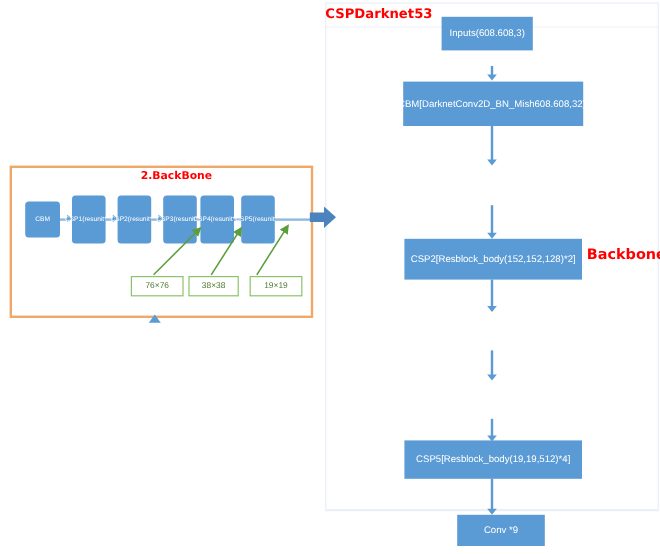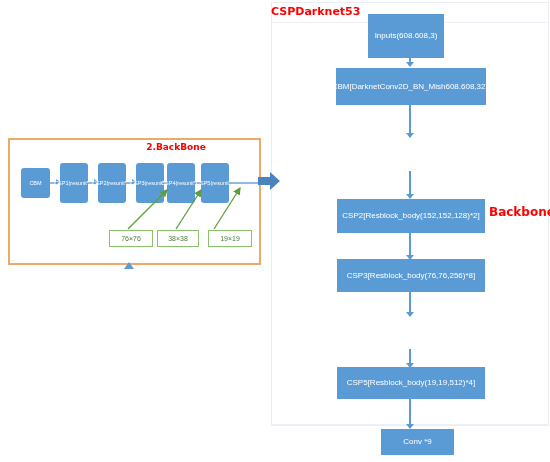--- a/index.html
+++ b/index.html
@@ -61,21 +61,20 @@
     position:absolute;
     left:8px;top:138px;width:253px;height:127px;
     border:2px solid #F0A868;
     box-sizing:border-box;
     background:#ffffff;
   }
   #left-title{
     position:absolute;left:8px;top:142px;width:278px;
     text-align:center;color:#FF0000;font-weight:bold;font-size:9px;
     font-family:"DejaVu Sans", sans-serif;
-    padding-left:29px;
   }
   .lbox{font-size:5.5px;border-radius:3px;}
   .hline{position:absolute;height:1.5px;background:#8FB9E0;}
   .hhead{
     position:absolute;width:0;height:0;
     border-top:3.5px solid transparent;
     border-bottom:3.5px solid transparent;
     border-left:4px solid #5B9BD5;
   }
   
@@ -109,36 +108,35 @@
 <body>
 
 <div class="stage">
 
   <div id="right-panel"></div>
   <div id="right-divider-top"></div>
   <div id="right-divider-bottom"></div>
 
   <div id="right-title">CSPDarknet53</div>
 
-  <div class="bluebox rbox" style="left:368px;top:14px;width:76px;height:44px;">Inputs(608.608,3)</div>
+  <div class="bluebox rbox" style="left:368px;top:14px;width:76px;height:28px;">Inputs(608.608,3)</div>
   <div class="vline" style="left:409px;top:55px;height:9px;"></div>
   <div class="vhead" style="left:406px;top:62px;"></div>
 
   <div class="bluebox rbox" style="left:336px;top:68px;width:150px;height:37px;padding:0 3px;">CBM[DarknetConv2D_BN_Mish608.608,32)]</div>
   <div class="vline" style="left:409px;top:105px;height:31px;"></div>
   <div class="vhead" style="left:406px;top:133px;"></div>
 
   <div class="vline" style="left:409px;top:171px;height:26px;"></div>
   <div class="vhead" style="left:406px;top:194px;"></div>
 
   <div class="bluebox rbox" style="left:337px;top:199px;width:148px;height:34px;">CSP2[Resblock_body(152,152,128)*2]</div>
   <div class="vline" style="left:409px;top:233px;height:25px;"></div>
   <div class="vhead" style="left:406px;top:255px;"></div>
 
-  <div class="bluebox rbox" style="left:337px;top:259px;width:148px;height:33px;">CSP3[Resblock_body(76,76,256)*8]</div>
   <div class="vline" style="left:409px;top:292px;height:23px;"></div>
   <div class="vhead" style="left:406px;top:312px;"></div>
 
   <div class="vline" style="left:409px;top:349px;height:17px;"></div>
   <div class="vhead" style="left:406px;top:363px;"></div>
 
   <div class="bluebox rbox" style="left:337px;top:367px;width:148px;height:32px;text-align:center;">CSP5[Resblock_body(19,19,512)*4]</div>
   <div class="vline" style="left:409px;top:399px;height:28px;"></div>
   <div class="vhead" style="left:406px;top:424px;"></div>
 

